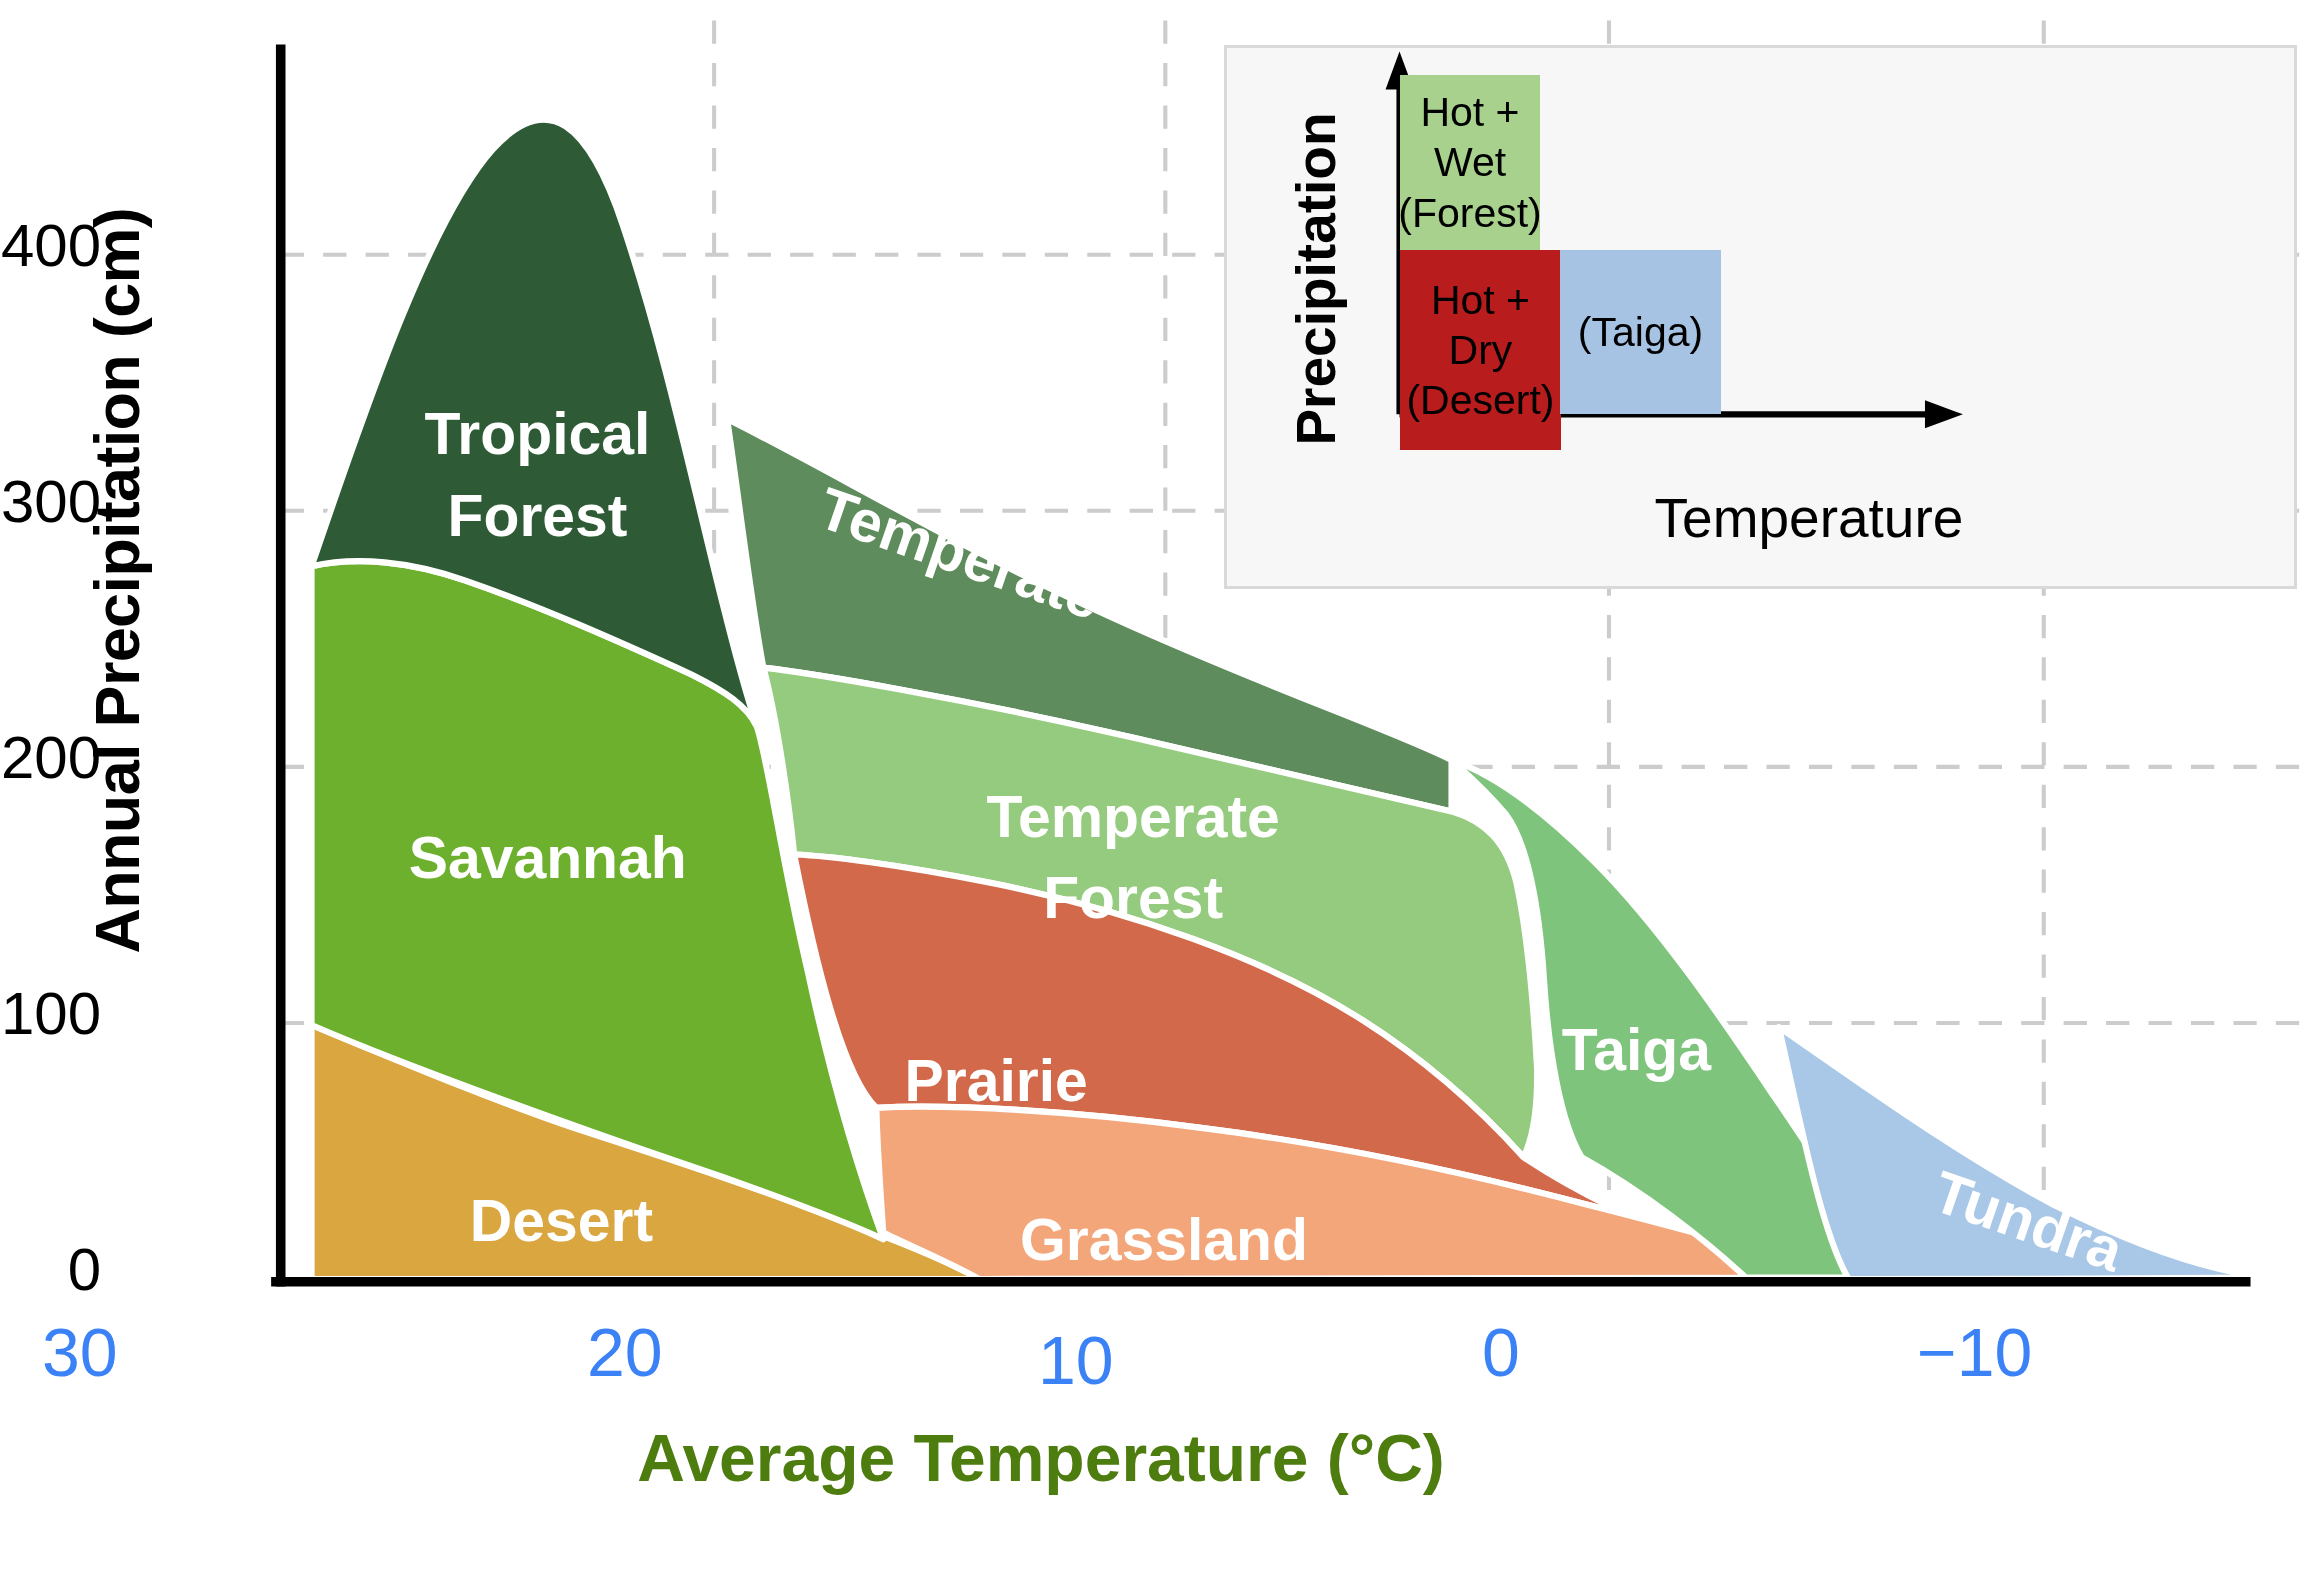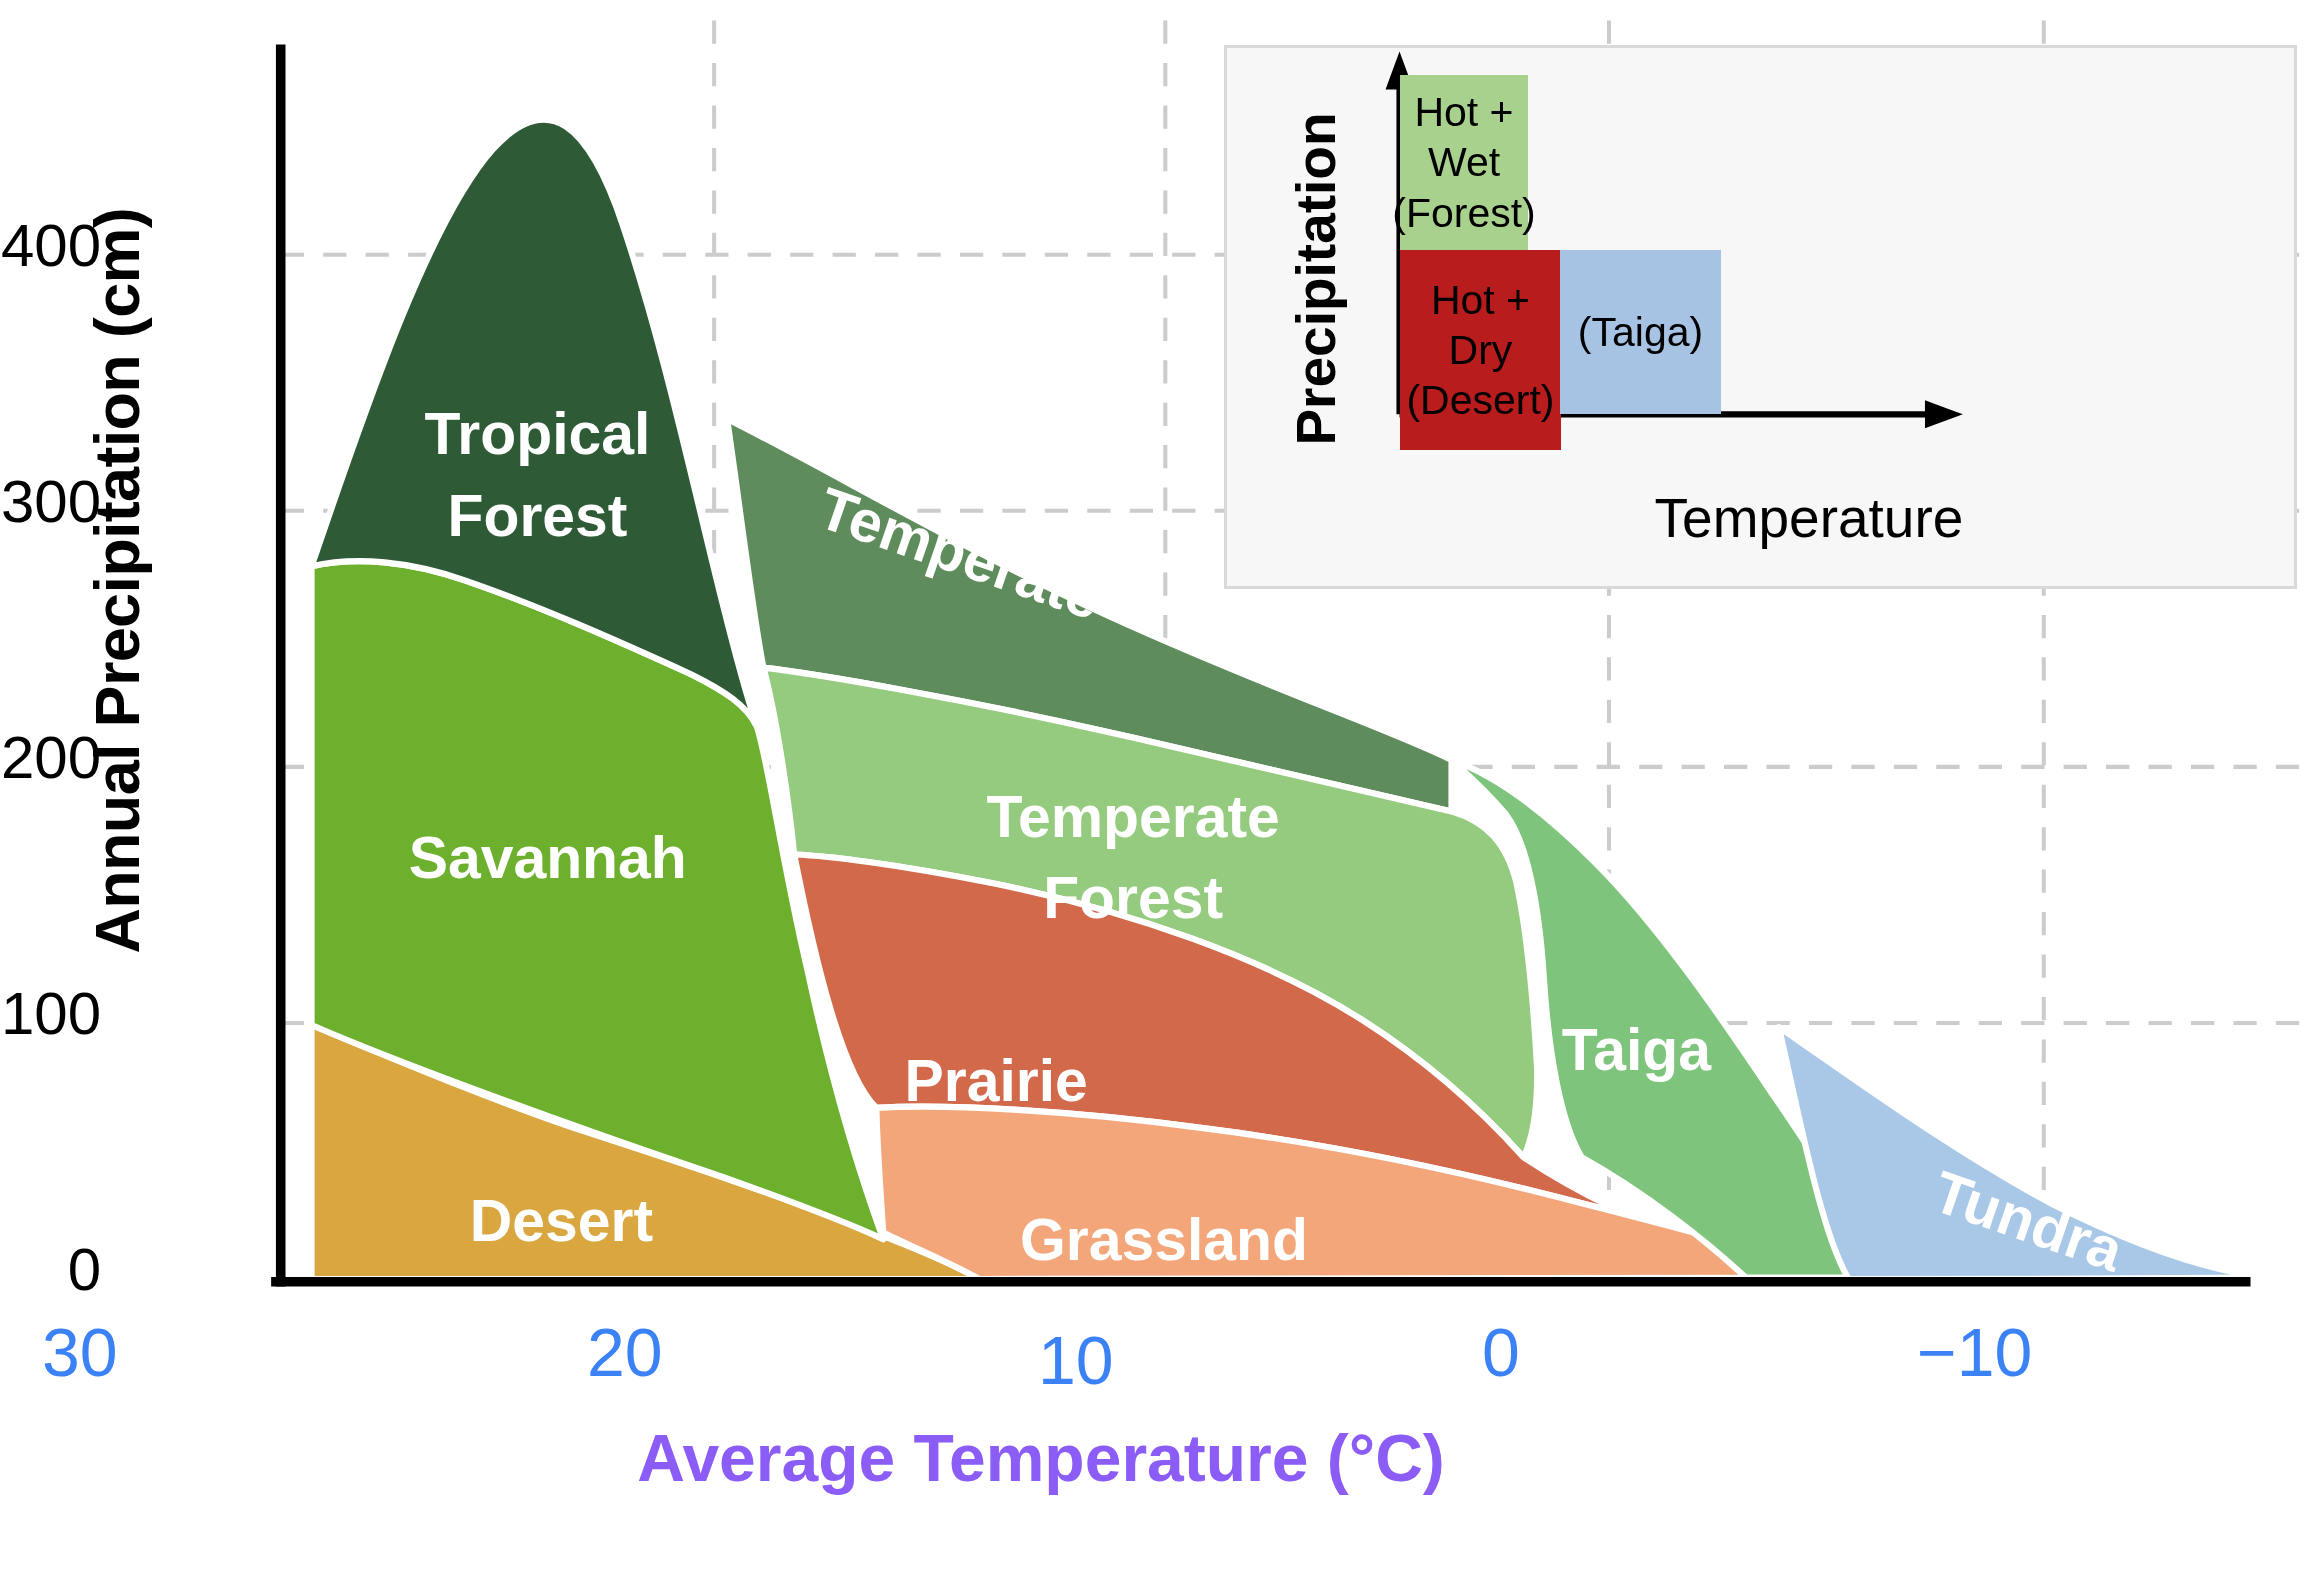--- a/index.html
+++ b/index.html
@@ -34,21 +34,21 @@
     white-space: nowrap;
   }
   .x-axis-title {
     position: absolute;
     left: 288px;
     top: 1420px;
     width: 1506px;
     text-align: center;
     font-size: 66px;
     font-weight: bold;
-    color: #8b5cf6;
+    color: #4d7c0f;
     white-space: nowrap;
   }
 
   
   .ytick {
     position: absolute;
     right: 2218px;
     width: 205px;
     text-align: right;
     font-size: 60px;
@@ -126,21 +126,21 @@
     flex-direction: column;
     align-items: center;
     justify-content: center;
     font-size: 41px;
     color: #000000;
     line-height: 1.22;
     text-align: center;
   }
   .quad span { display: block; }
   #quad-forest {
-    left: 173px; top: 27px; width: 128px; height: 175px;
+    left: 173px; top: 27px; width: 140px; height: 175px;
     background: #a9d18e;
   }
   #quad-desert {
     left: 173px; top: 202px; width: 161px; height: 200px;
     background: #b91c1c;
   }
   #quad-taiga {
     left: 333px; top: 202px; width: 161px; height: 164px;
     background: #a7c3e3;
   }

